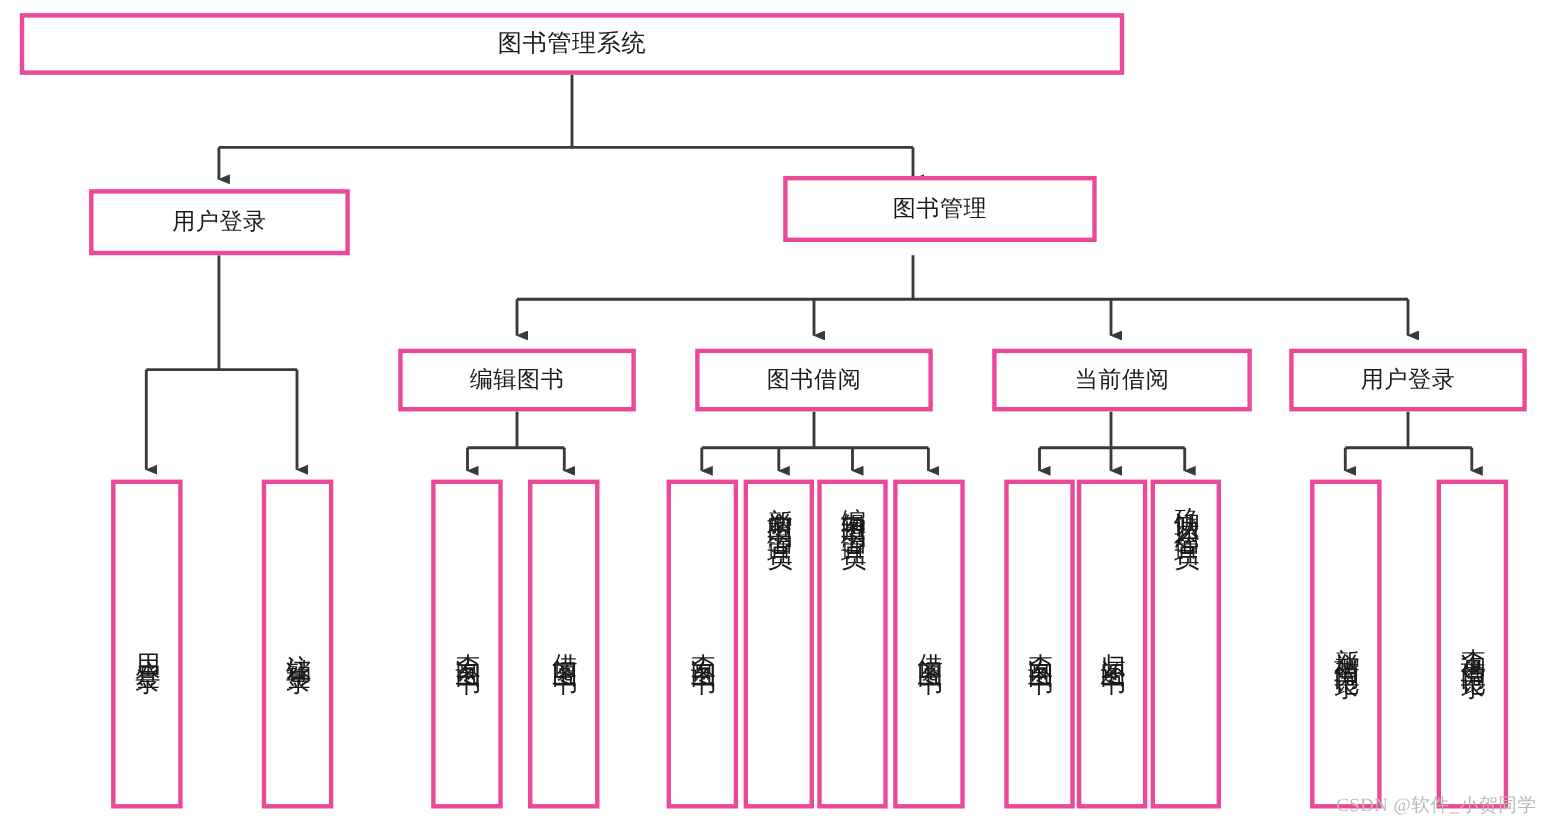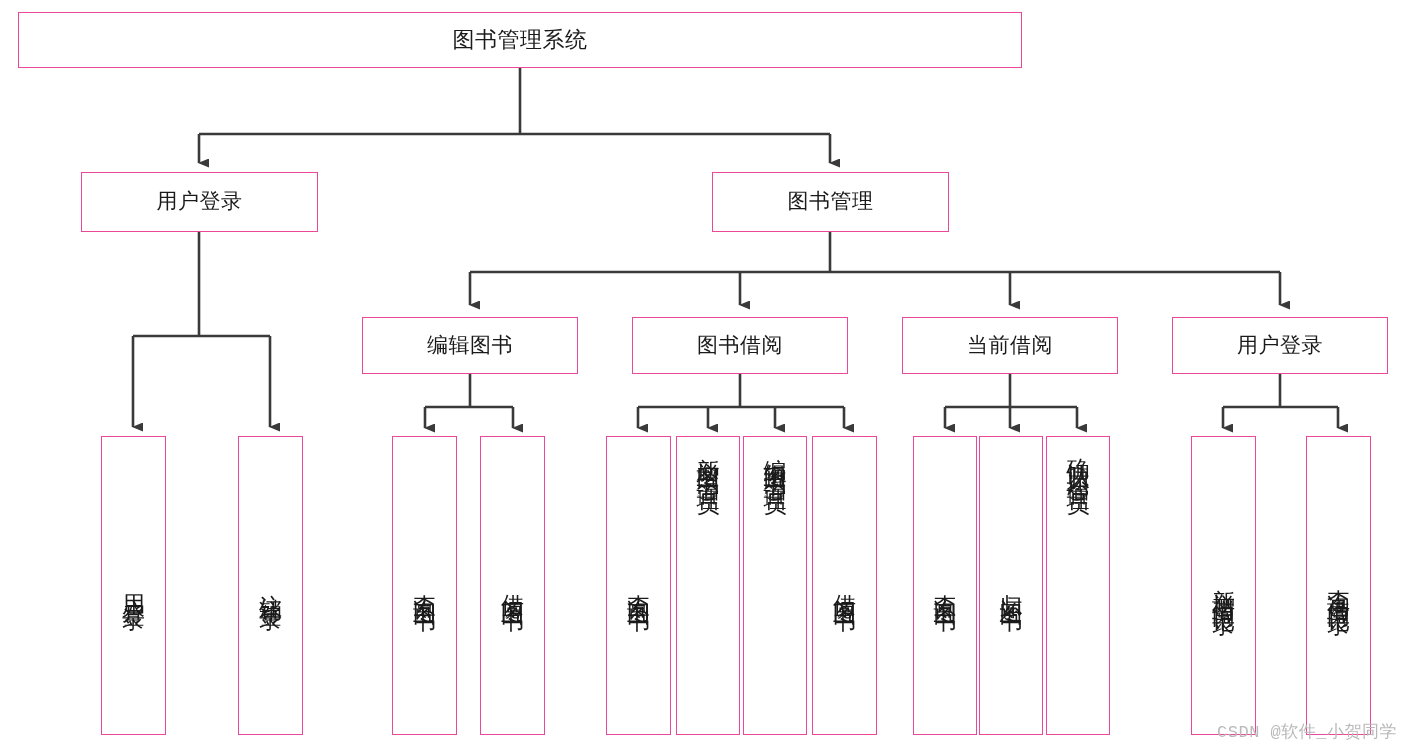--- a/index.html
+++ b/index.html
@@ -23,21 +23,21 @@
     left: 0;
     top: 0;
     width: 1405px;
     height: 747px;
     pointer-events: none;
   }
   .node {
     position: absolute;
     box-sizing: border-box;
     background: #ffffff;
-    border: 1px solid #ec4899;
+    border: 4px solid #ec4899;
     display: flex;
     align-items: center;
     justify-content: center;
     color: #1a1a1a;
   }
   .node-label {
     display: block;
     text-align: center;
     line-height: 1.14;
     letter-spacing: 0.5px;
@@ -69,21 +69,21 @@
     align-self: flex-start;
   }
   .watermark {
     position: absolute;
     right: 8px;
     bottom: 4px;
     font-size: 17px;
     color: #b9b9b9;
     letter-spacing: 0.5px;
     white-space: nowrap;
-    font-family: Liberation Mono, monospace;
+    font-family: Liberation Serif, serif;
   }
 </style>
 </head>
 <body>
 
 <div id="diagram-root">
 
   <svg id="edges-layer" viewBox="0 0 1405 747" width="1405" height="747">
     <defs>
       <marker id="arrowhead" markerWidth="9" markerHeight="11" refX="4.5" refY="10" orient="auto" markerUnits="userSpaceOnUse">
@@ -136,31 +136,31 @@
     </g>
   </svg>
 
   <div class="node root horiz" style="left:18px; top:12px; width:1004px; height:56px;">
     <span class="node-label">图书管理系统</span>
   </div>
 
   <div class="node horiz" style="left:81px; top:172px; width:237px; height:60px;">
     <span class="node-label">用户登录</span>
   </div>
-  <div class="node horiz" style="left:712px; top:172px; width:237px; height:60px;">
+  <div class="node horiz" style="left:712px; top:160px; width:285px; height:60px;">
     <span class="node-label">图书管理</span>
   </div>
 
   <div class="node horiz" style="left:362px; top:317px; width:216px; height:57px;">
     <span class="node-label">编辑图书</span>
   </div>
   <div class="node horiz" style="left:632px; top:317px; width:216px; height:57px;">
     <span class="node-label">图书借阅</span>
   </div>
-  <div class="node horiz" style="left:902px; top:317px; width:216px; height:57px;">
+  <div class="node horiz" style="left:902px; top:317px; width:236px; height:57px;">
     <span class="node-label">当前借阅</span>
   </div>
   <div class="node horiz" style="left:1172px; top:317px; width:216px; height:57px;">
     <span class="node-label">用户登录</span>
   </div>
 
   <div class="node leaf" style="left:101px; top:436px; width:65px; height:299px;">
     <span class="node-label">用户登录</span>
   </div>
   <div class="node leaf" style="left:238px; top:436px; width:65px; height:299px;">

